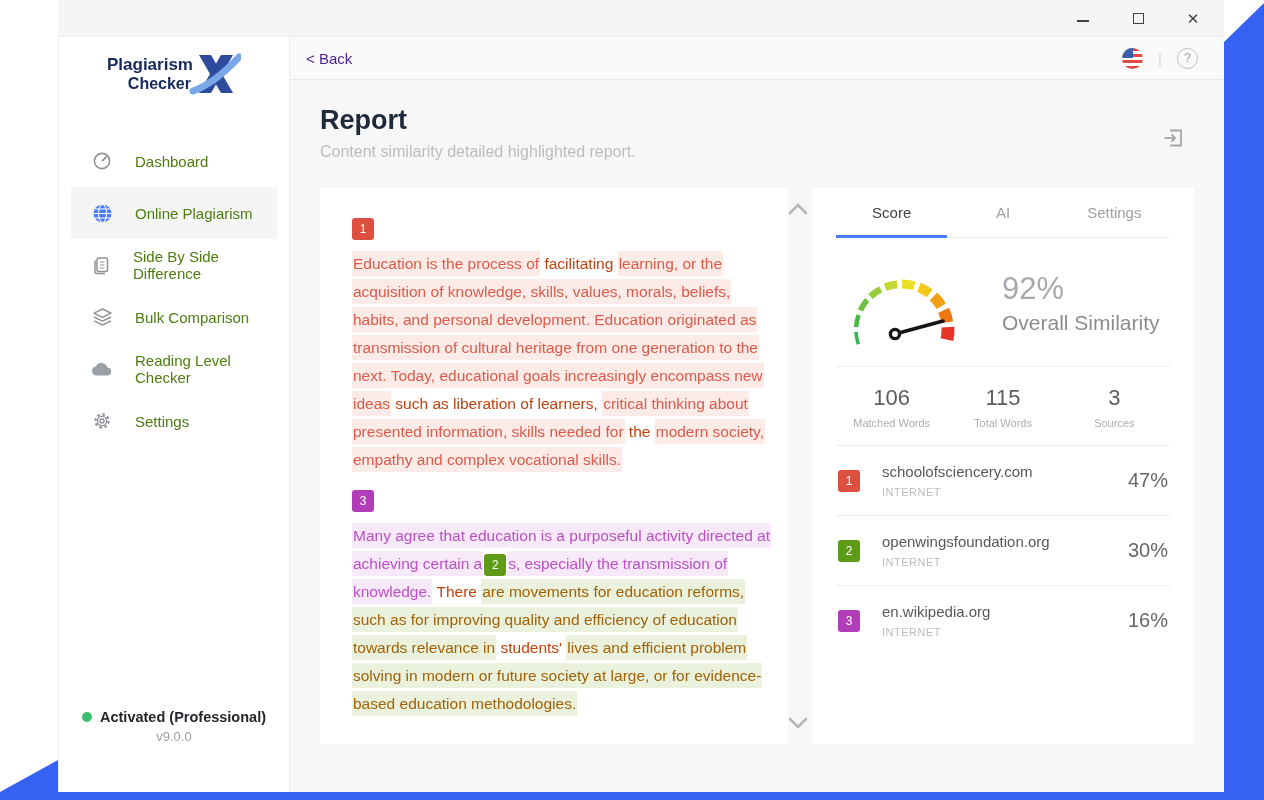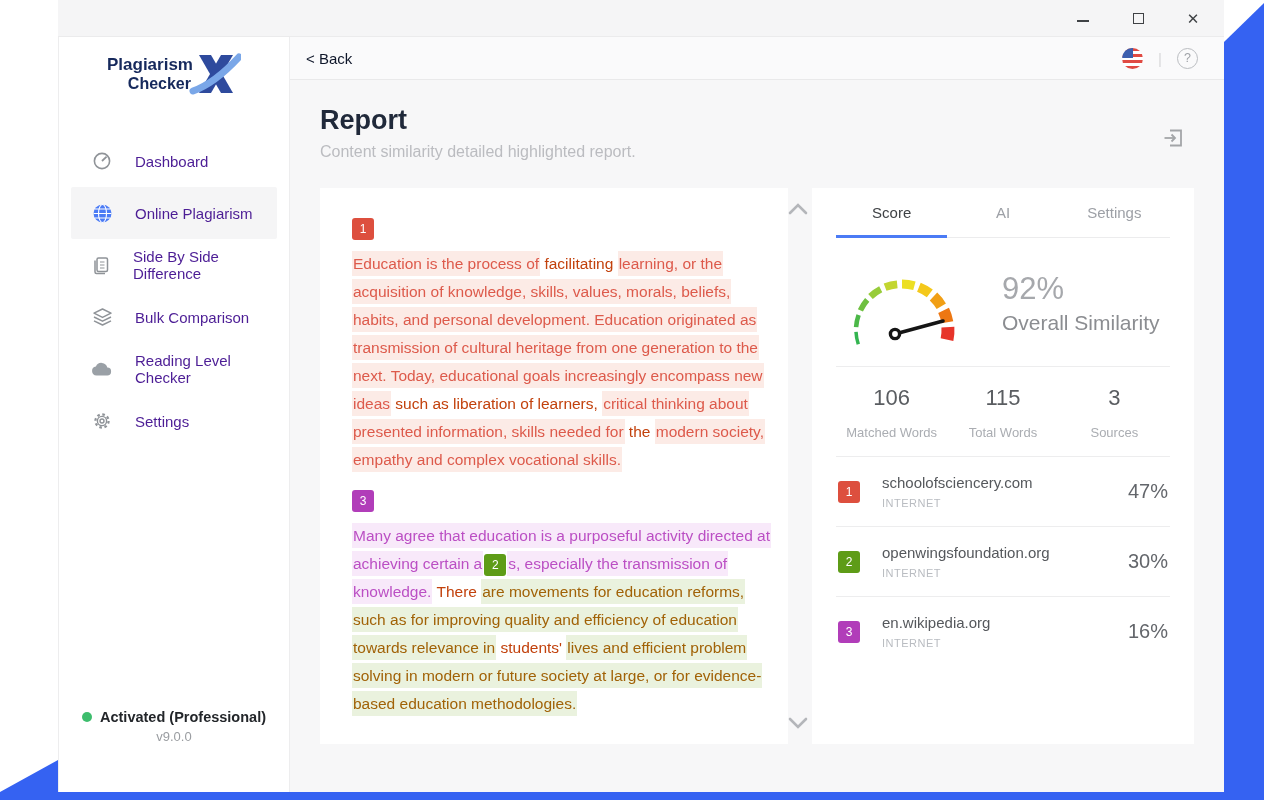--- a/index.html
+++ b/index.html
@@ -25,34 +25,34 @@
 
   
   .sidebar { position:absolute; left:58px; top:37px; width:232px; height:755px;
     background:#fff; border-left:1px solid #ededee; border-right:1px solid #ededee; }
   .logo { display:flex; align-items:center; justify-content:center; margin-top:12px; }
   .logo-text { text-align:right; color:#16295c; font-weight:bold; line-height:1.15; }
   .logo-l1 { font-size:17px; } .logo-l2 { font-size:16px; padding-right:2px; }
   .logo-x { margin-left:-4px; }
   .nav { margin-top:36px; }
   .nav-item { height:52px; margin:0 12px; display:flex; align-items:center; gap:22px;
-    padding-left:20px; font-size:15px; color:#4c1d95; cursor:pointer; border-radius:2px; }
+    padding-left:20px; font-size:15px; color:#4d7c0f; cursor:pointer; border-radius:2px; }
   .nav-item.active { background:#f5f5f6; }
   .nav-ic { width:22px; display:flex; justify-content:center; }
   .activation { position:absolute; bottom:48px; width:100%; text-align:center; }
   .act-line { font-size:14.5px; font-weight:bold; color:#23262a; }
   .act-dot { display:inline-block; width:10px; height:10px; border-radius:50%;
     background:#3dbd6d; margin-right:8px; }
   .act-ver { font-size:13px; color:#9a9da1; margin-top:4px; }
 
   
   .content { position:absolute; left:290px; top:37px; width:934px; height:755px; background:#f7f7f8; }
   .topbar { height:43px; background:#fafafb; border-bottom:1px solid #e9e9ea;
     display:flex; align-items:center; padding:0 26px 0 16px; }
-  .back { color:#0f172a; font-size:15px; cursor:pointer; }
+  .back { color:#4c1d95; font-size:15px; cursor:pointer; }
   .top-right { margin-left:auto; display:flex; align-items:center; gap:15px; }
   .flag { width:21px; height:21px; border-radius:50%; overflow:hidden; position:relative;
     background:repeating-linear-gradient(180deg,#e04a43 0 3px,#fff 3px 6px); cursor:pointer; }
   .flag::before { content:""; position:absolute; left:0; top:0; width:11px; height:10px; background:#3c5fae; }
   .top-sep { color:#d8d8da; font-size:15px; }
   .help { width:21px; height:21px; border:1.6px solid #babdc1; border-radius:50%;
     display:flex; align-items:center; justify-content:center; font-size:12.5px; color:#9fa2a7; cursor:pointer; }
 
   .report-header { padding:25px 0 0 30px; }
   .report-title { font-size:27px; font-weight:bold; color:#20293a; }
@@ -84,21 +84,21 @@
     color:#9da0a6; cursor:pointer; position:relative; }
   .tab.active { color:#3f4245; }
   .tab.active::after { content:""; position:absolute; left:0; right:0; bottom:-1px; height:3px; background:#4b7bf5; }
   .gauge-row { display:flex; align-items:center; gap:30px; margin-top:20px; padding-left:4px; }
   .overall-pct { font-size:31px; color:#a6a8ac; }
   .overall-lbl { font-size:21px; color:#8b8d91; margin-top:4px; }
   .divider { height:1px; background:#ededee; margin-top:18px; }
   .stats { display:flex; padding:18px 0 16px; }
   .stat { flex:1; text-align:center; }
   .stat-v { font-size:22px; color:#5a5d61; }
-  .stat-l { font-size:13px; color:#aaadb2; margin-top:14px; }
+  .stat-l { font-size:11px; color:#aaadb2; margin-top:6px; }
   .src-row { display:flex; align-items:center; padding:17px 2px; border-top:1px solid #ededee; }
   .src-badge { width:22px; height:22px; border-radius:3px; color:#fff; font-size:12px;
     display:flex; align-items:center; justify-content:center; margin-right:22px; }
   .src-domain { font-size:15px; color:#55585c; }
   .src-type { font-size:11px; color:#b9bcc1; letter-spacing:.5px; margin-top:6px; }
   .src-pct { margin-left:auto; font-size:20px; color:#63666b; }
 </style>
 </head>
 <body>
 

